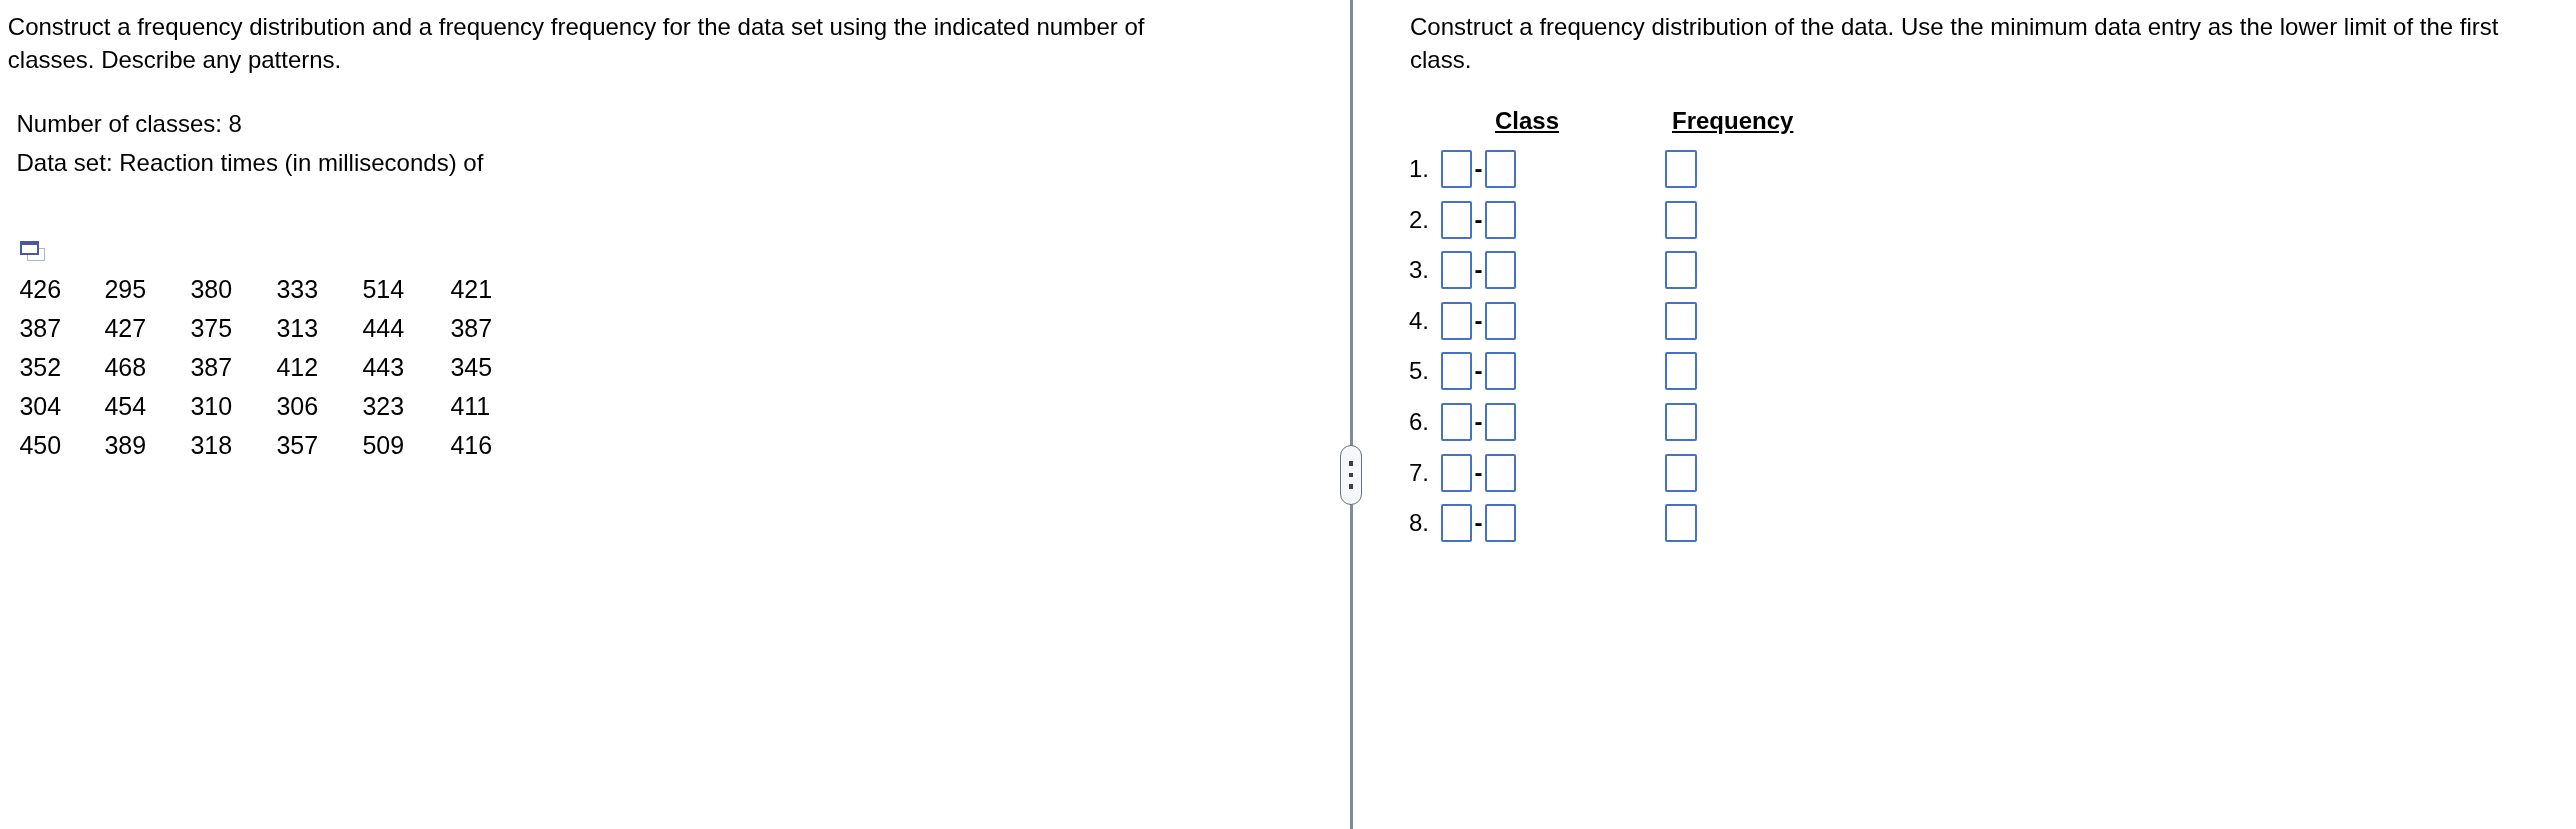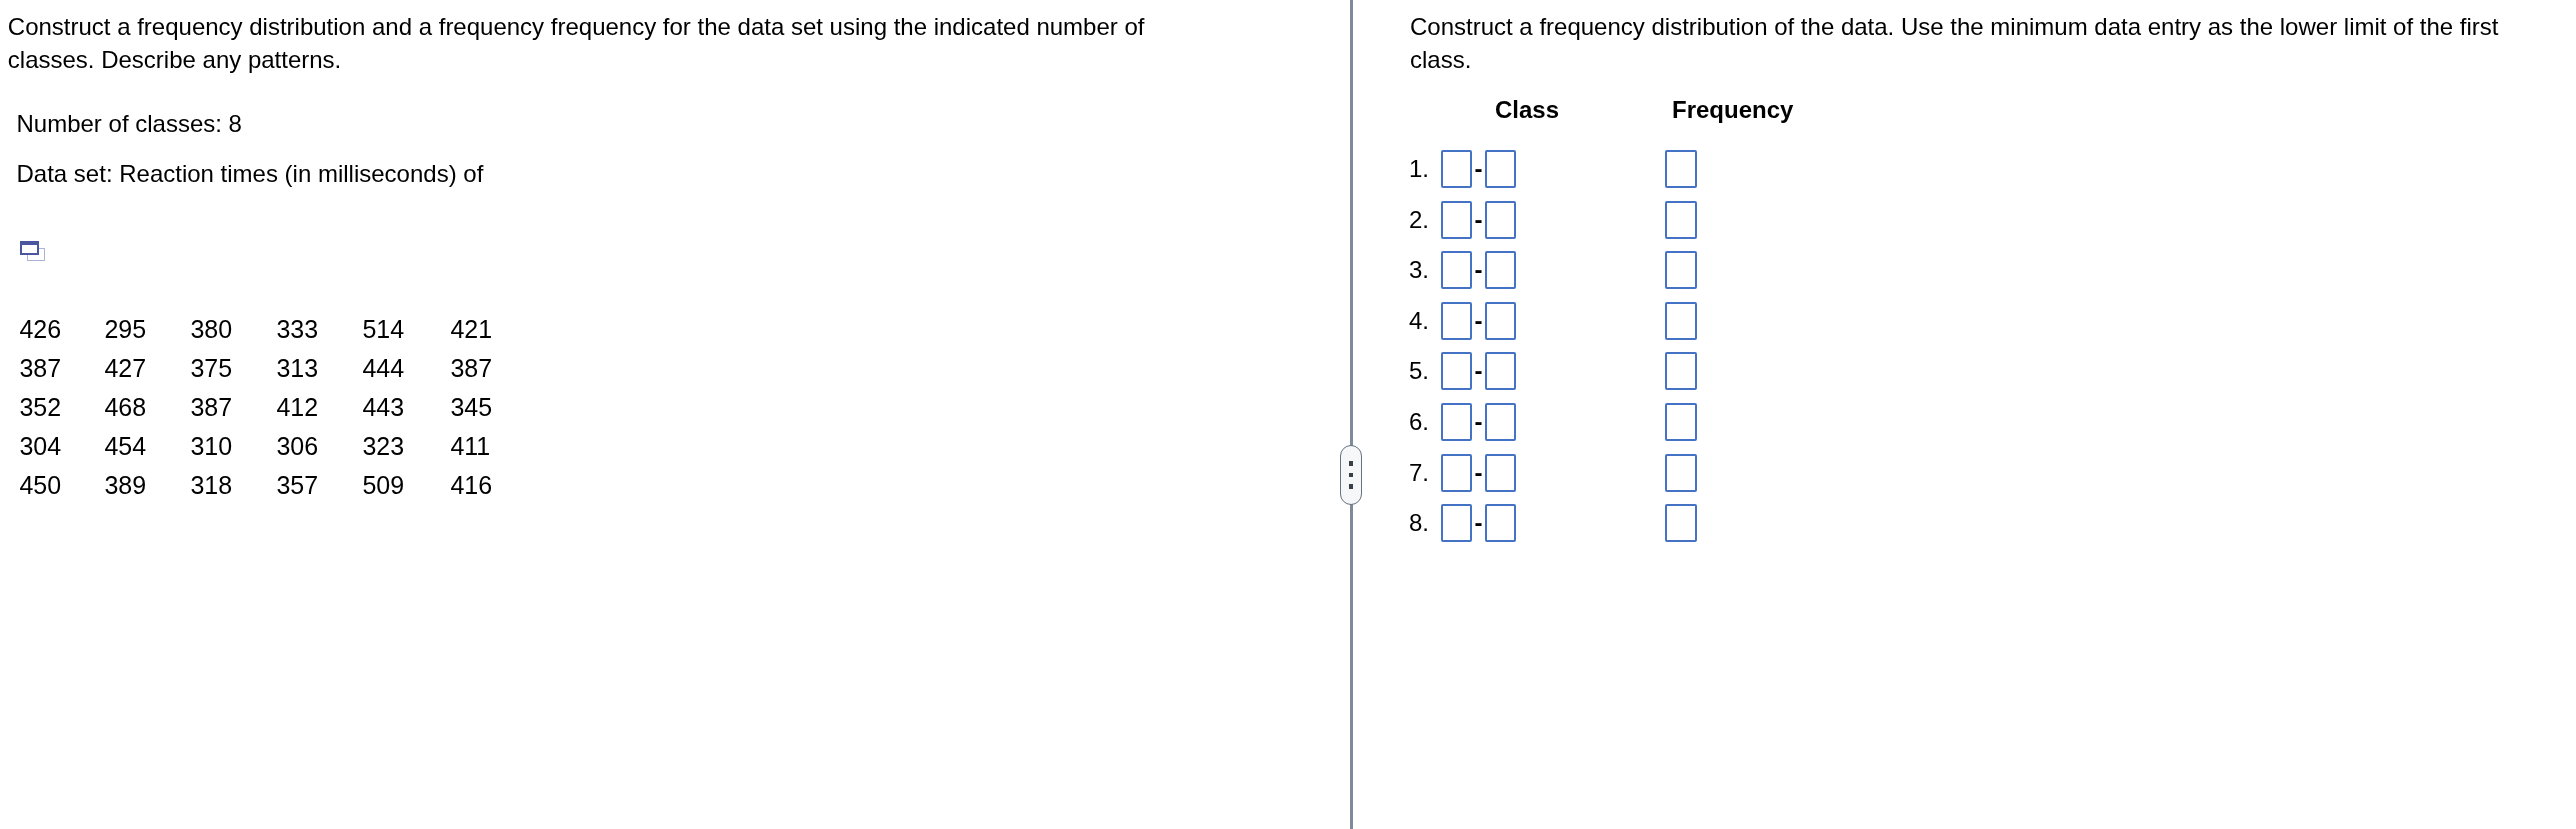--- a/index.html
+++ b/index.html
@@ -28,21 +28,21 @@
   .classes-line {
     position: absolute;
     left: 16.5px;
     top: 107px;
     line-height: 33px;
     white-space: nowrap;
   }
   .dataset-lines {
     position: absolute;
     left: 16.5px;
-    top: 158px;
+    top: 147px;
     line-height: 31px;
     white-space: nowrap;
   }
 
   
   .copy-icon {
     position: absolute;
     left: 20.4px;
     top: 241px;
     width: 25px;
@@ -74,21 +74,20 @@
   }
 
   .data-grid {
     position: absolute;
     left: 19.4px;
     top: 270px;
     display: grid;
     grid-template-columns: 85px 86px 86px 86px 88px 43px;
     font-size: 25px;
     line-height: 39px;
-    margin-top: 40px;
   }
   .data-grid .cell {
     text-align: left;
   }
 
   
   .divider-line {
     position: absolute;
     left: 1350px;
     top: 0;
@@ -123,23 +122,24 @@
   .right-prompt {
     position: absolute;
     left: 1398px;
     top: 9.7px;
     line-height: 33px;
     white-space: nowrap;
     margin-left: 12px;
   }
   .hdr {
     position: absolute;
-    top: 96px;
+    top: 107px;
     font-weight: bold;
     white-space: nowrap;
+    text-decoration: underline;
   }
   .hdr-class { left: 1495px; }
   .hdr-freq  { left: 1672px; }
 
   .answer-rows {
     position: absolute;
     left: 1400px;
     top: 150px;
     width: 388px;
   }

